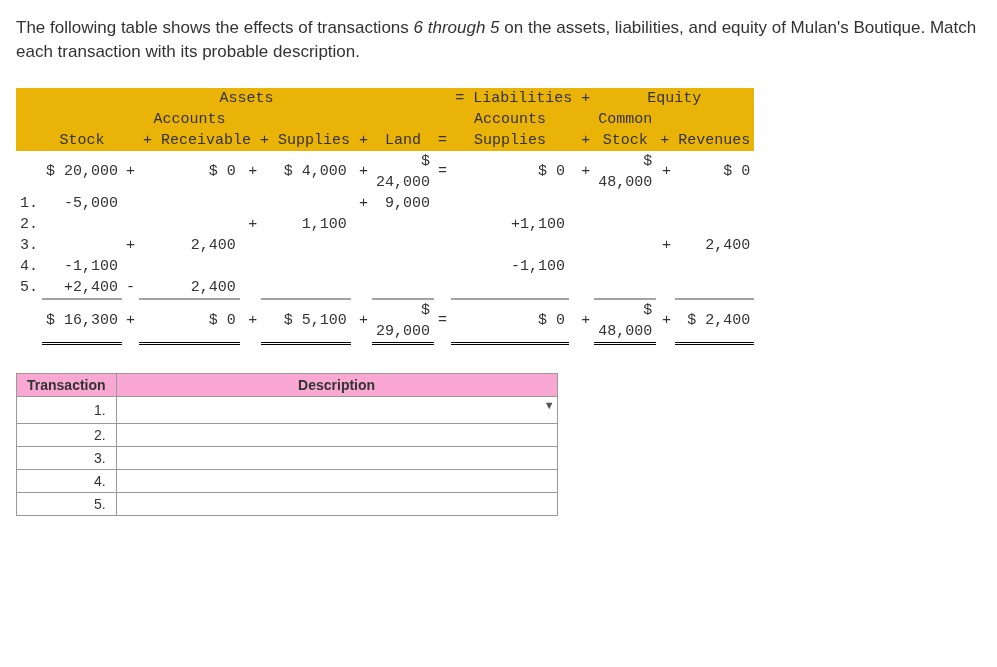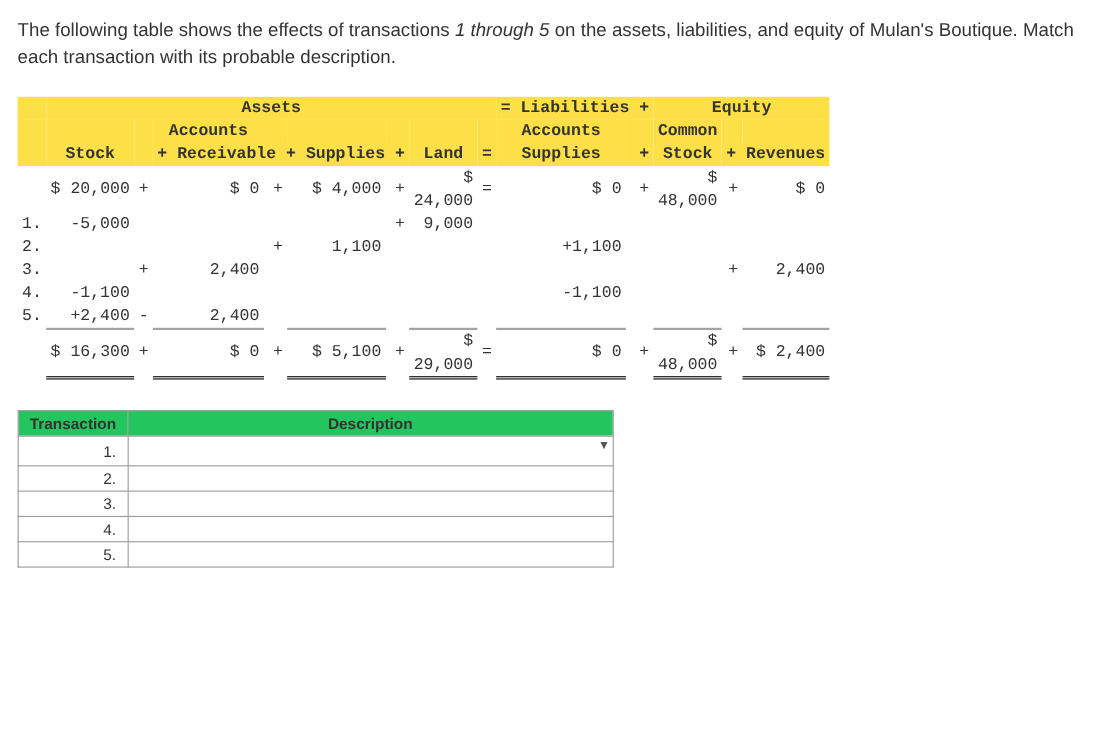--- a/index.html
+++ b/index.html
@@ -22,22 +22,21 @@
       border-collapse: collapse;
       font-family: 'Courier New', monospace;
       font-size: 15px;
     }
     .accounting-table td, .accounting-table th {
       padding: 2px 4px;
       text-align: right;
       white-space: nowrap;
     }
     .section-bg {
-      background: #fde047;
-      font-weight: bold;
+      background: #eab308;
     }
     .rownum {
       text-align: left;
       padding-right: 8px;
       font-family: 'Courier New', monospace;
     }
     .op { text-align: center; padding: 0 2px; }
     .underline-single { border-bottom: 2px solid #a3a3a3; }
     .underline-double { border-bottom: 3px double #000; }
     
@@ -46,21 +45,21 @@
       border-collapse: collapse;
     }
     .match-table th, .match-table td {
       border: 1px solid #999;
       padding: 3px 10px;
       text-align: center;
       font-size: 14px;
     }
     .match-table th {
       font-weight: bold;
-      background: #22c55e;
+      background: #f9a8d4;
     }
     .match-table td.num {
       width: 60px;
       text-align: right;
     }
     .match-table td.desc {
       width: 420px;
       text-align: left;
     }
     .dropdown {
@@ -73,21 +72,21 @@
       top: 2px;
       font-size: 11px;
       color: #555;
     }
   </style>
 </head>
 <body>
 
 <div class="prompt-text">
   <span>The following table shows the effects of transactions </span>
-  <span class="italic">1 through 5</span>
+  <span class="italic">6 through 5</span>
   <span> on the assets, liabilities, and equity of Mulan's Boutique. Match each transaction with its probable description.</span>
 </div>
 
 <table class="accounting-table">
 
   <tbody>
       <tr class="section-bg">
     <td></td>
     <td colspan="8" style="text-align:center;">Assets</td>
     <td style="text-align:center;margin-left:13px;" colspan="2">= Liabilities +</td>

